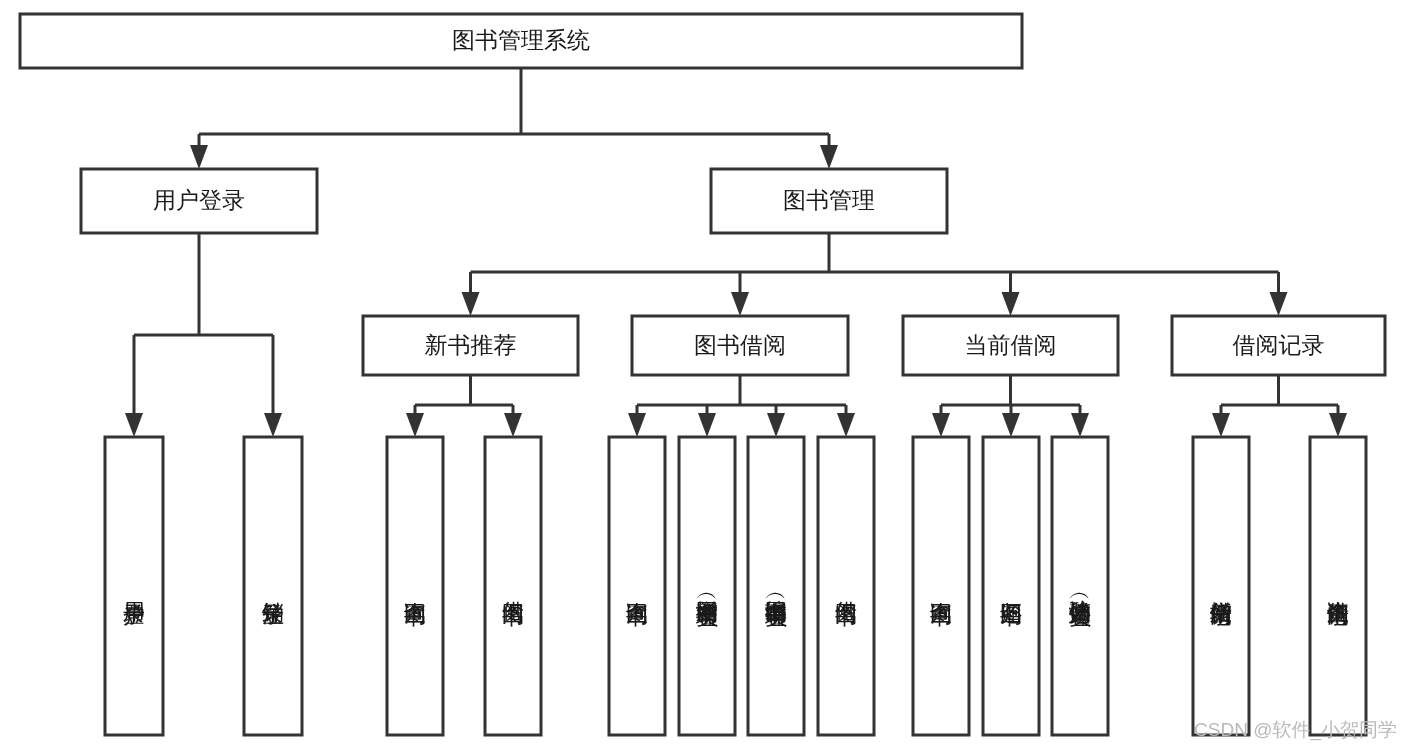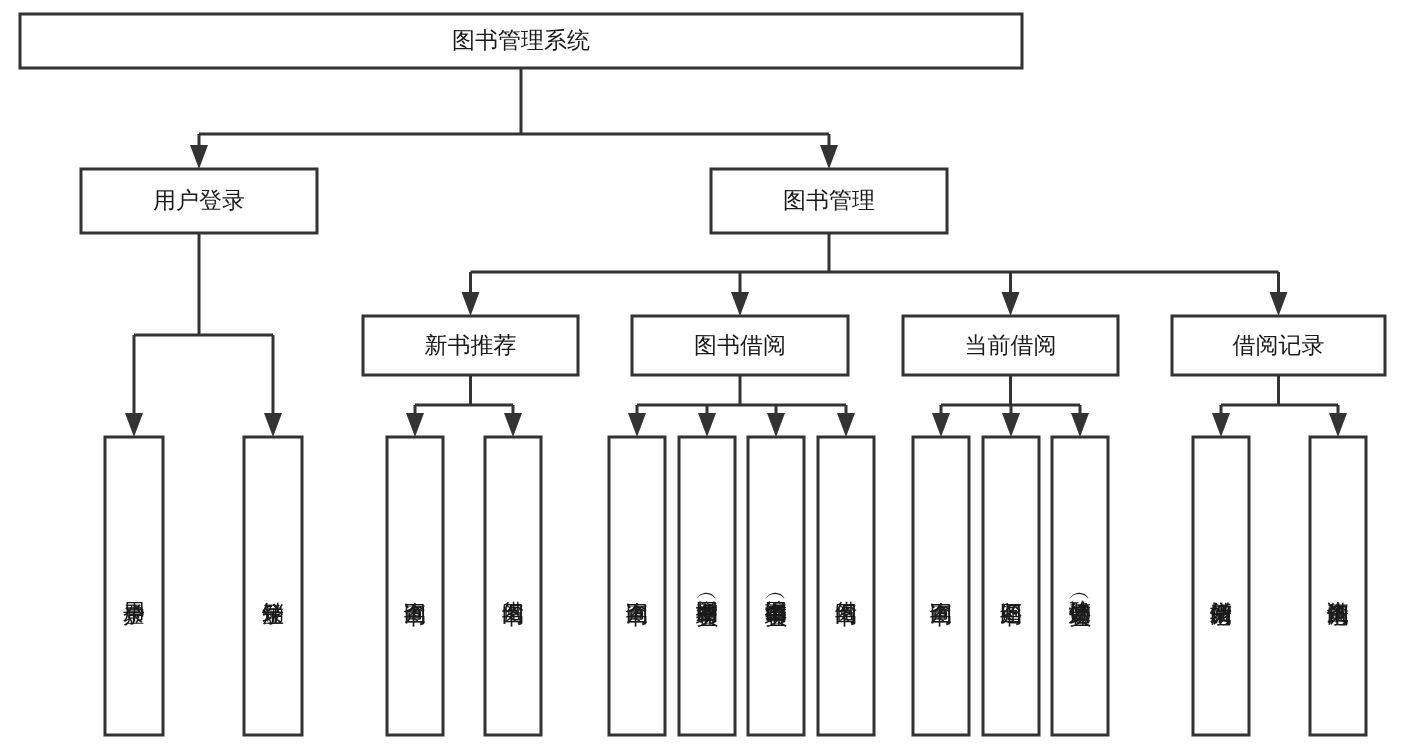--- a/index.html
+++ b/index.html
@@ -179,13 +179,14 @@
       <div class="leaf-label-wrap" style="left: 679px; top: 437px; width: 56px; height: 298px;">新增图书（管理员）</div>
       <div class="leaf-label-wrap" style="left: 748px; top: 437px; width: 56px; height: 298px;">编辑图书（管理员）</div>
       <div class="leaf-label-wrap" style="left: 818px; top: 437px; width: 56px; height: 298px;">借阅图书</div>
       <div class="leaf-label-wrap" style="left: 913px; top: 437px; width: 56px; height: 298px;">查询图书</div>
       <div class="leaf-label-wrap" style="left: 983px; top: 437px; width: 56px; height: 298px;">归还图书</div>
       <div class="leaf-label-wrap" style="left: 1052px; top: 437px; width: 56px; height: 298px;">确认归还（管理员）</div>
       <div class="leaf-label-wrap" style="left: 1193px; top: 437px; width: 56px; height: 298px;">新增借阅记录</div>
       <div class="leaf-label-wrap" style="left: 1310px; top: 437px; width: 56px; height: 298px;">查询借阅记录</div>
     </div>
 
+  <div class="watermark">CSDN @软件_小贺同学</div>
 </div>
 
 </body></html>

